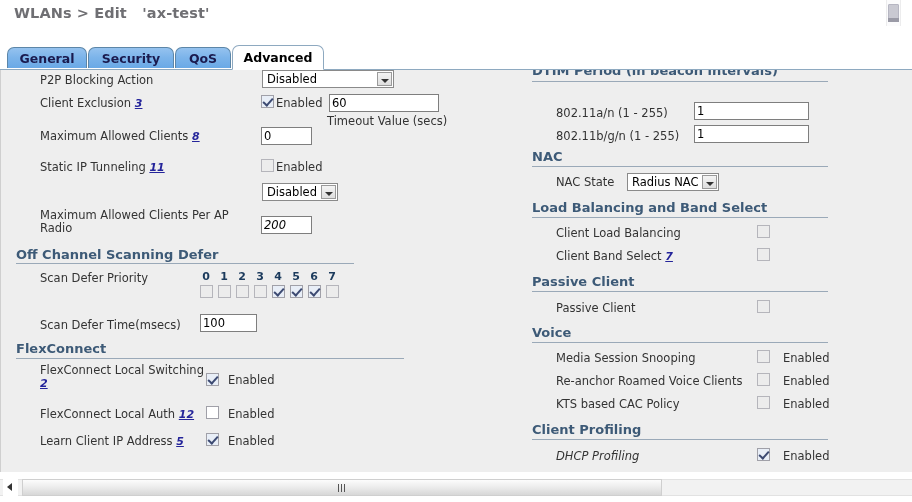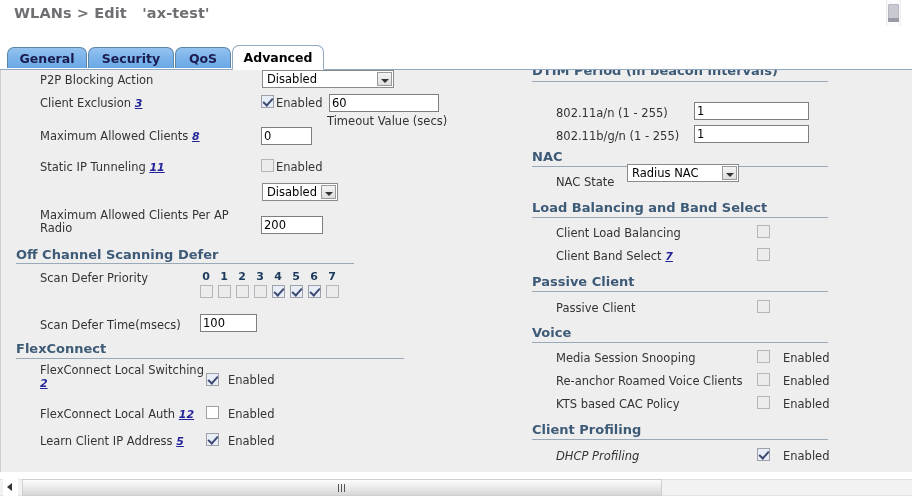--- a/index.html
+++ b/index.html
@@ -362,21 +362,21 @@
   </div>
   <div class="cb dim" style="left:261px; top:89px;"></div>
   <div class="enabled-lbl" style="left:276px; top:90px;">Enabled</div>
 
   <div class="sel" style="left:262px; top:113px; width:76px;">
     <span class="sel-text">Disabled</span>
     <span class="sel-arrow"></span>
   </div>
 
   <div class="lbl lbl-2line" style="left:40px; top:139px; width:200px;">Maximum Allowed Clients Per AP Radio</div>
-  <input class="txt" style="left: 261px; top: 146px; width: 62px;" value="200">
+  <input class="txt" style="left: 261px; top: 146px; width: 51px; font-style: italic;" value="200">
 
   <div class="section-head" style="left:16px; top:177px;">Off Channel Scanning Defer</div>
   <div class="section-rule" style="left:16px; top:193px; width:338px;"></div>
 
   <div class="lbl" style="left:40px; top:201px;">Scan Defer Priority</div>
 
   <div class="prio-num" style="left:200px; top:200px;">0</div>
   <div class="prio-num" style="left:218px; top:200px;">1</div>
   <div class="prio-num" style="left:236px; top:200px;">2</div>
   <div class="prio-num" style="left:254px; top:200px;">3</div>
@@ -426,21 +426,21 @@
 
   <div class="lbl" style="left:556px; top:36px;">802.11a/n (1 - 255)</div>
   <input class="txt" style="left: 694px; top: 32px; width: 115px;" value="1">
 
   <div class="lbl" style="left:556px; top:59px;">802.11b/g/n (1 - 255)</div>
   <input class="txt" style="left: 694px; top: 55px; width: 115px;" value="1">
 
   <div class="section-head" style="left:532px; top:79px;">NAC</div>
   <div class="section-rule" style="left:532px; top:96px; width:296px;"></div>
   <div class="lbl" style="left:556px; top:105px;">NAC State</div>
-  <div class="sel" style="left:627px; top:94px; width:112px;padding-left:40px;">
+  <div class="sel" style="left:627px; top:103px; width:92px;padding-left:40px;">
     <span class="sel-text">Radius NAC</span>
     <span class="sel-arrow"></span>
   </div>
 
   <div class="section-head" style="left:532px; top:130px;">Load Balancing and Band Select</div>
   <div class="section-rule" style="left:532px; top:147px; width:296px;"></div>
 
   <div class="lbl" style="left:556px; top:156px;">Client Load Balancing</div>
   <div class="cb dim" style="left:757px; top:155px;"></div>
 

